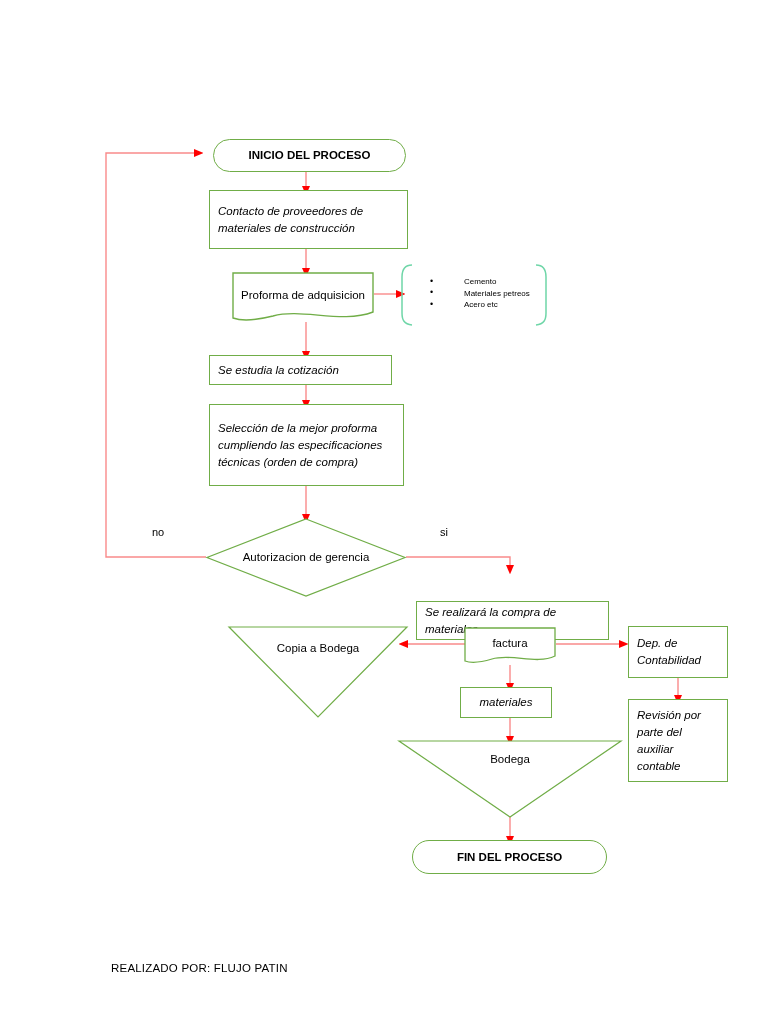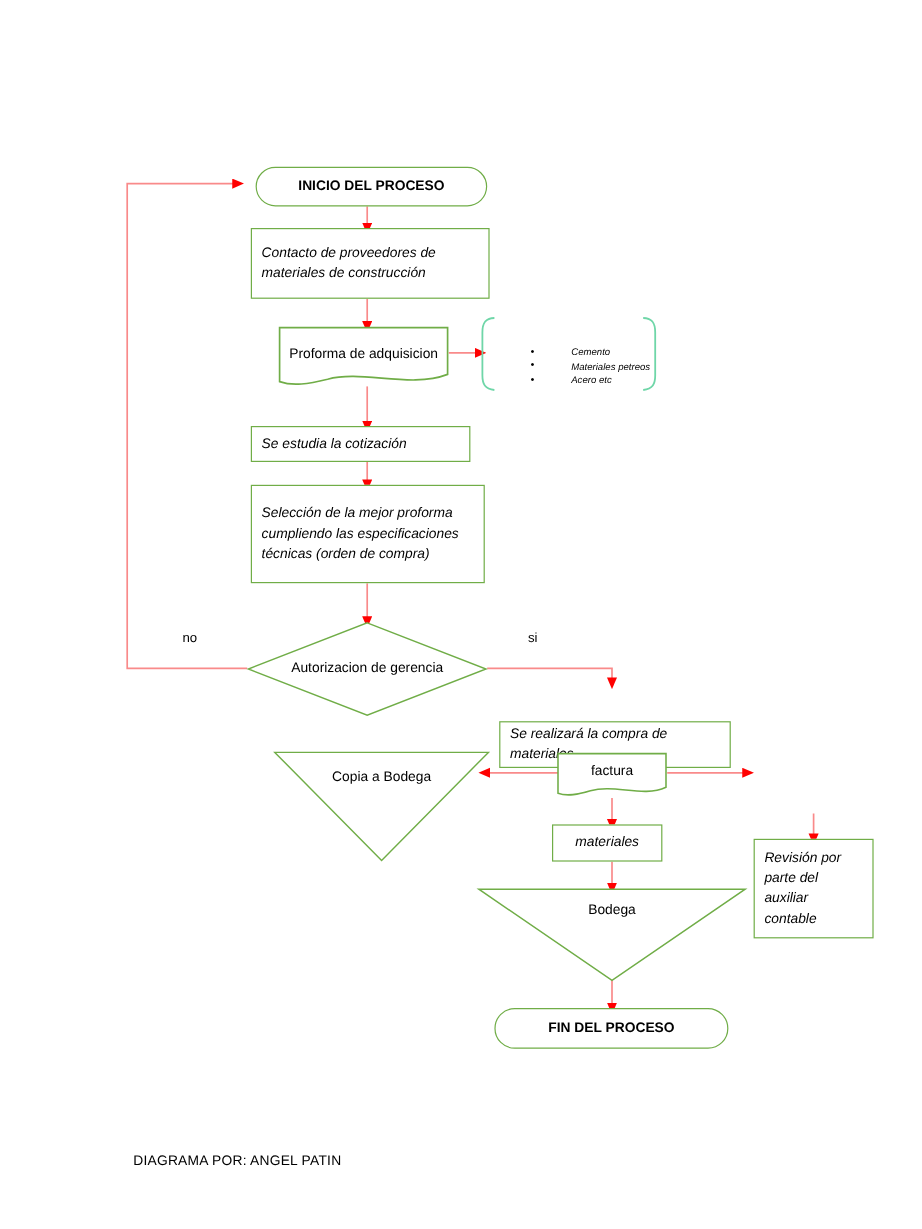--- a/index.html
+++ b/index.html
@@ -91,27 +91,26 @@
     text-align: center;
     font-size: 11.5px;
     line-height: 17px;
     color: #000;
     pointer-events: none;
   }
 
   
   .bullet-list {
     position: absolute;
-    margin: 16px;
+    margin: 4px;
     padding: 0;
     list-style: none;
     font-size: 8px;
     line-height: 11.5px;
     color: #000;
-    font-style: italic;
   }
   .bullet-list li {
     position: relative;
     padding-left: 34px;
     white-space: pre-line;
   }
   .bullet-list li::before {
     content: "\2022";
     position: absolute;
     left: 0;
@@ -244,35 +243,38 @@
     <span>Copia a Bodega</span>
   </div>
 
   <svg class="shape-svg" style="left:464px; top:627px;" width="92" height="39">
     <path d="M1,1 L91,1 L91,29 C72,38 48,26 28,32 C18,35 9,37 1,34 Z" fill="#ffffff" stroke="#70ad47" stroke-width="1.3"></path>
   </svg>
   <div class="shape-label" style="left:464px; top:627px; width:92px; height:32px;">
     <span>factura</span>
   </div>
 
+  <div class="node rect" style="left:628px; top:626px; width:100px; height:52px;">
+    <span class="txt">Dep. de Contabilidad</span>
+  </div>
 
   <div class="node rect center" style="left:460px; top:687px; width:92px; height:31px;">
     <span class="txt">materiales</span>
   </div>
 
   <div class="node rect" style="left:628px; top:699px; width:100px; height:83px;">
     <span class="txt">Revisión por parte del auxiliar contable</span>
   </div>
 
   <svg class="shape-svg" style="left:398px; top:740px;" width="224" height="78">
     <path d="M1,1 L223,1 L112,77 Z" fill="#ffffff" stroke="#70ad47" stroke-width="1.2"></path>
   </svg>
   <div class="shape-label" style="left:398px; top:748px; width:224px; height:22px;">
     <span>Bodega</span>
   </div>
 
   <div class="node stadium" style="left:412px; top:840px; width:195px; height:34px;">
     <span class="txt">FIN DEL PROCESO</span>
   </div>
 
-  <div class="footer">DIAGRAMA POR: ANGEL PATIN</div>
+  <div class="footer">REALIZADO POR: FLUJO PATIN</div>
 
 </div>
 
 </body></html>

